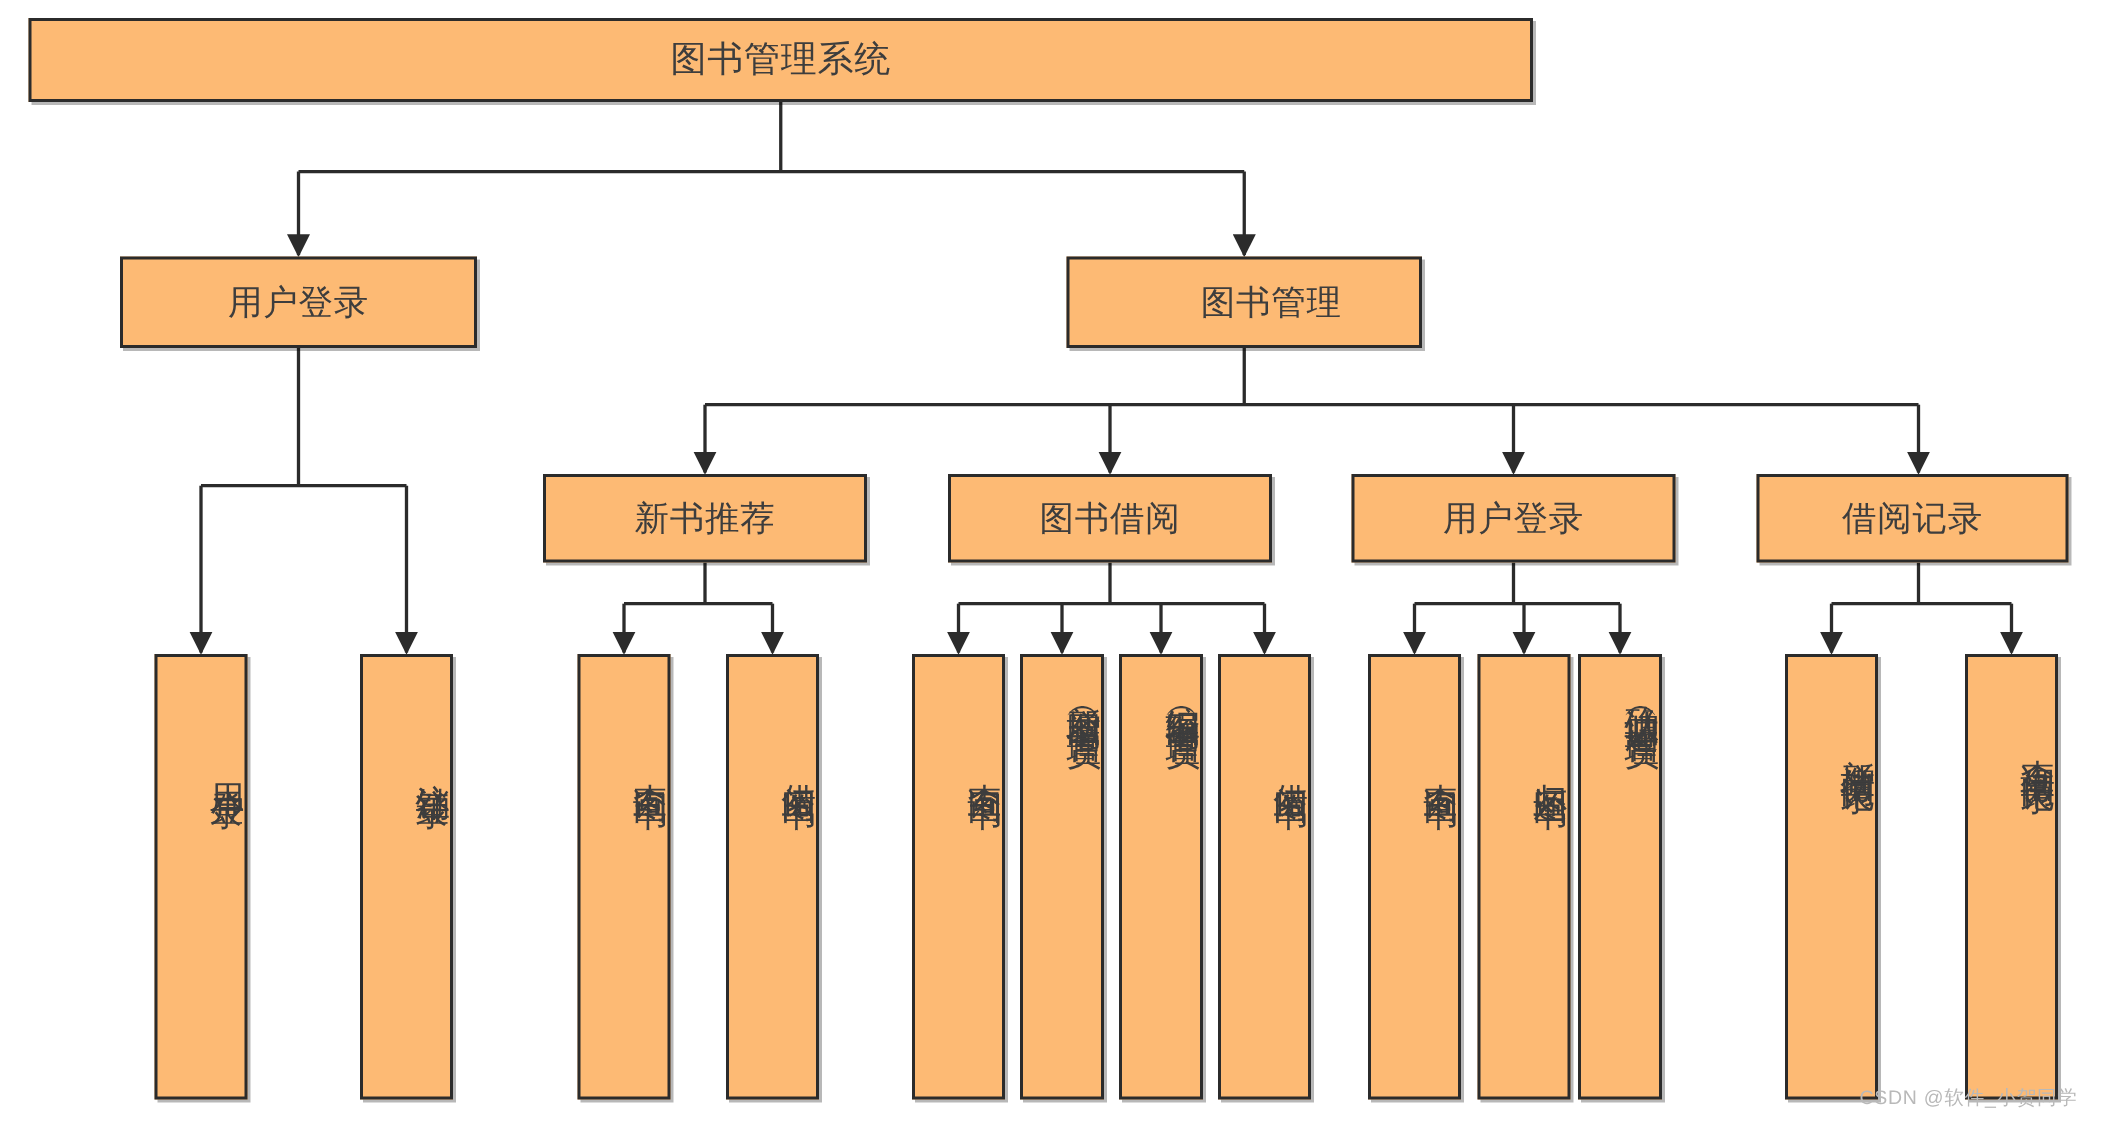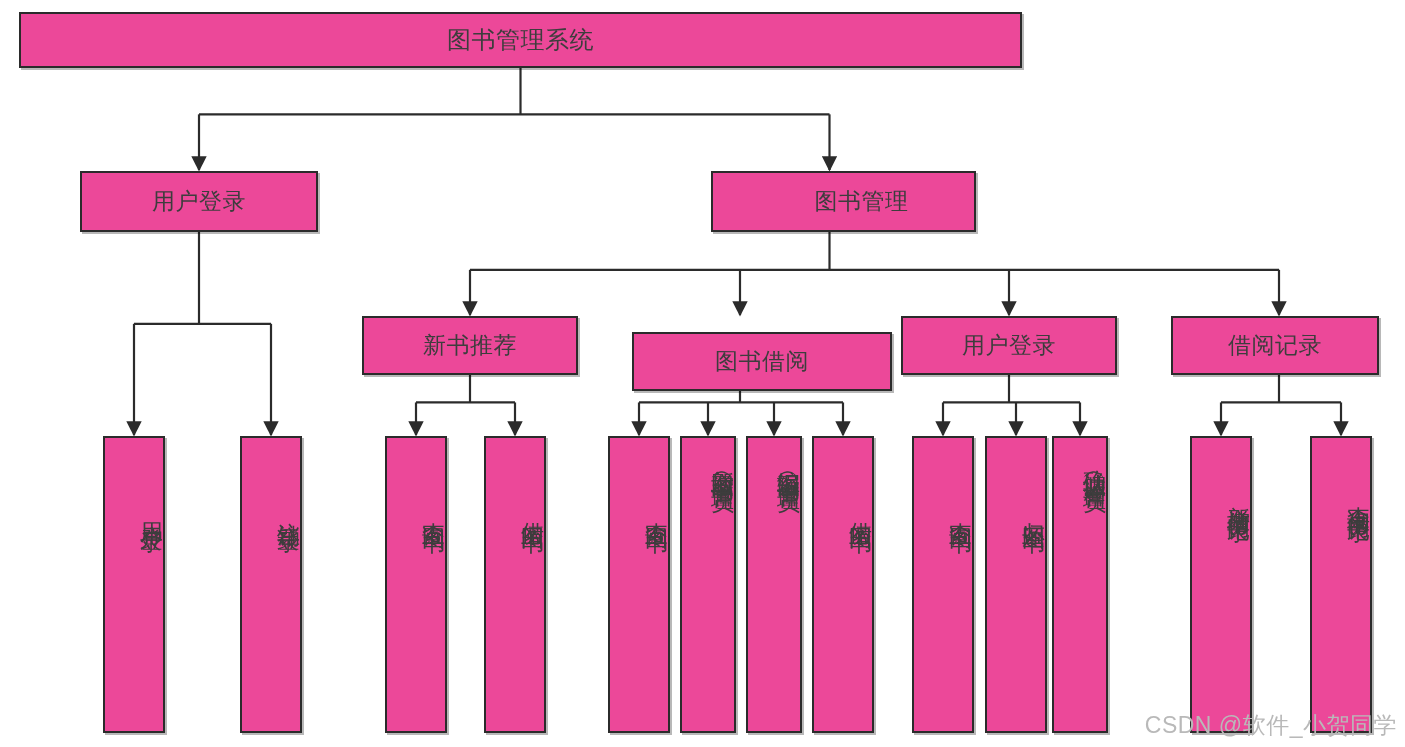--- a/index.html
+++ b/index.html
@@ -21,21 +21,21 @@
     position: absolute;
     left: 0;
     top: 0;
     width: 1405px;
     height: 747px;
     pointer-events: none;
   }
   .node {
     position: absolute;
     box-sizing: border-box;
-    background: #ec4899;
+    background: #fdba74;
     border: 2px solid #2b2b2b;
     box-shadow: 2px 2px 0 rgba(0,0,0,0.28);
     display: flex;
     align-items: center;
     justify-content: center;
     overflow: hidden;
   }
   .node .label {
     color: #3d3d3d;
     text-align: center;
@@ -67,23 +67,23 @@
     padding-top: 58px;
   }
   .node.vert.mid .label {
     padding-top: 42px;
   }
   .node.vert.long .label {
     padding-top: 6px;
   }
   .watermark {
     position: absolute;
-    right: 8px;
+    right: 20px;
     bottom: 6px;
-    font-size: 23px;
+    font-size: 13px;
     color: #b9b9b9;
     letter-spacing: 0.5px;
     white-space: nowrap;
     user-select: none;
   }
 </style>
 </head>
 <body>
 
 <div id="canvas">
@@ -131,27 +131,27 @@
       </g>
   </svg>
 
   <div id="nodes-layer">
       <div class="node horiz root" style="left: 19px; top: 12px; width: 1003px; height: 56px;">
         <span class="label">图书管理系统</span>
       </div>
       <div class="node horiz" style="left: 80px; top: 171px; width: 238px; height: 61px;">
         <span class="label">用户登录</span>
       </div>
-      <div class="node horiz" style="left: 711px; top: 171px; width: 265px; height: 61px; padding-left: 36px;">
+      <div class="node horiz" style="left: 711px; top: 171px; width: 237px; height: 61px; padding-left: 36px;">
         <span class="label">图书管理</span>
       </div>
       <div class="node horiz" style="left: 362px; top: 316px; width: 216px; height: 59px;">
         <span class="label">新书推荐</span>
       </div>
-      <div class="node horiz" style="left: 632px; top: 332px; width: 260px; height: 59px; align-items: center;">
+      <div class="node horiz" style="left: 632px; top: 316px; width: 216px; height: 59px; align-items: center;">
         <span class="label">图书借阅</span>
       </div>
       <div class="node horiz" style="left: 901px; top: 316px; width: 216px; height: 59px;">
         <span class="label">用户登录</span>
       </div>
       <div class="node horiz" style="left: 1171px; top: 316px; width: 208px; height: 59px;">
         <span class="label">借阅记录</span>
       </div>
       <div class="node vert short" style="left: 103px; top: 436px; width: 62px; height: 297px;">
         <span class="label">用户登录</span>

